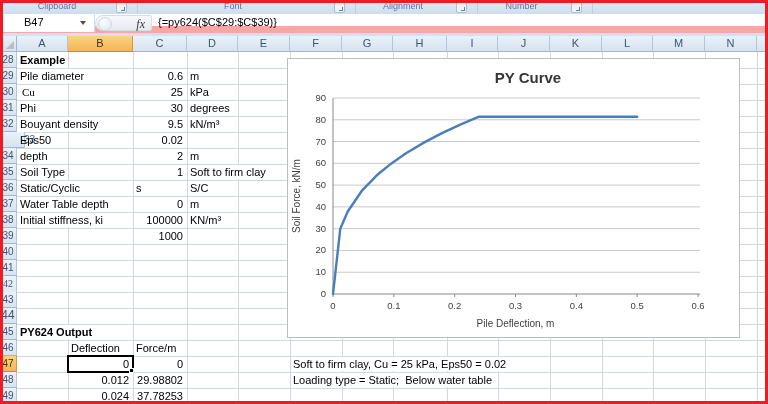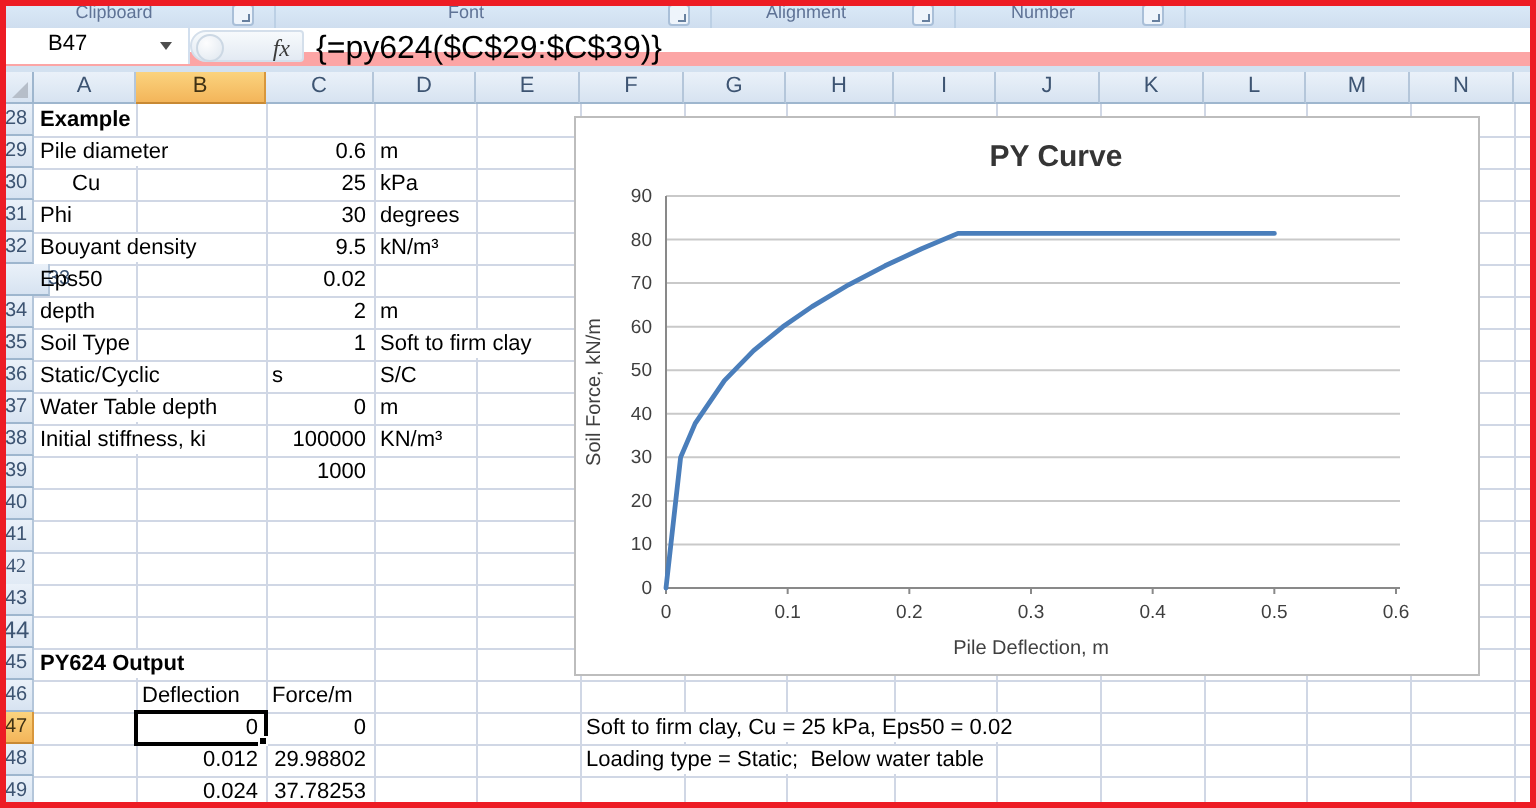--- a/index.html
+++ b/index.html
@@ -25,21 +25,21 @@
   .nb-arrow{position:absolute;right:8px;top:7px;width:0;height:0;
         border-left:3.5px solid transparent;border-right:3.5px solid transparent;
         border-top:4px solid #4d4d4d;}
   .fxpill{position:absolute;left:95px;top:1px;width:57px;height:16px;
         background:linear-gradient(#f7fafc,#e3eaf3);border:1px solid #d4dfeb;
         border-radius:8px 2px 2px 8px;box-sizing:border-box;text-align:center;}
   .fxcircle{position:absolute;left:2px;top:1px;width:12px;height:12px;border-radius:50%;
         background:radial-gradient(circle at 35% 30%,#fdfdfe,#dfe7ef);border:1px solid #ccd8e4;}
   .fxlabel{position:absolute;right:6px;top:1px;font-family:"Liberation Serif",serif;
         font-style:italic;font-size:12px;color:#3b3b3b;}
-  .ftext{position:absolute;left:158px;top:2px;font-size:16px;color:#000;white-space:pre;}
+  .ftext{position:absolute;left:158px;top:2px;font-size:11px;color:#000;white-space:pre;}
   .strip{position:absolute;left:0;top:33px;width:768px;height:3px;background:#d3e1f0;}
   
   .sheet{position:absolute;left:0;top:36px;width:768px;height:368px;background:#fff;}
   .colhdr,.rowhdr{position:absolute;box-sizing:border-box;
         background:linear-gradient(#eaf1f9,#d7e3f1);
         border-right:1px solid #b4c6da;border-bottom:1px solid #9eb6ce;
         font-size:11px;color:#3d5472;text-align:center;}
   .hdr-sel{background:linear-gradient(#fbd37e,#f3b55a);border-right:1px solid #d8973c;
         border-bottom:1px solid #c88934;color:#403214;}
   .corner{position:absolute;left:0;top:0;width:17px;height:16px;box-sizing:border-box;
@@ -171,21 +171,21 @@
       <div class="rowhdr" style="left: 0px; top: 272px; width: 17px; height: 16px; line-height: 15px; font-size: 12px;">44</div>
       <div class="rowhdr" style="left: 0px; top: 288px; width: 17px; height: 16px; line-height: 15px; font-size: 10px;">45</div>
       <div class="rowhdr" style="left: 0px; top: 304px; width: 17px; height: 16px; line-height: 15px; font-size: 10px;">46</div>
       <div class="rowhdr hdr-sel" style="left: 0px; top: 320px; width: 17px; height: 16px; line-height: 15px; font-size: 10px;">47</div>
       <div class="rowhdr" style="left: 0px; top: 336px; width: 17px; height: 16px; line-height: 15px; font-size: 10px;">48</div>
       <div class="rowhdr" style="left: 0px; top: 352px; width: 17px; height: 16px; line-height: 15px; font-size: 10px;">49</div>
       <div class="cell bold spill" style="left: 20px; top: 17px; height: 14px;">Example</div>
       <div class="cell spill" style="left: 20px; top: 33px; height: 14px;">Pile diameter</div>
       <div class="cell num" style="left: 133px; top: 33px; width: 50px; height: 14px;">0.6</div>
       <div class="cell" style="left: 190px; top: 33px; height: 14px;">m</div>
-      <div class="cell" style="left: 36px; top: 49px; height: 14px;">Cu</div>
+      <div class="cell" style="left: 22px; top: 49px; height: 14px; font-family: Liberation Serif, serif;">Cu</div>
       <div class="cell num" style="left: 133px; top: 49px; width: 50px; height: 14px;">25</div>
       <div class="cell" style="left: 190px; top: 49px; height: 14px;">kPa</div>
       <div class="cell" style="left: 20px; top: 65px; height: 14px;">Phi</div>
       <div class="cell num" style="left: 133px; top: 65px; width: 50px; height: 14px;">30</div>
       <div class="cell" style="left: 190px; top: 65px; height: 14px;">degrees</div>
       <div class="cell spill" style="left: 20px; top: 81px; height: 14px;">Bouyant density</div>
       <div class="cell num" style="left: 133px; top: 81px; width: 50px; height: 14px;">9.5</div>
       <div class="cell" style="left: 190px; top: 81px; height: 14px;">kN/m³</div>
       <div class="cell" style="left: 20px; top: 97px; height: 14px;">Eps50</div>
       <div class="cell num" style="left: 133px; top: 97px; width: 50px; height: 14px;">0.02</div>

